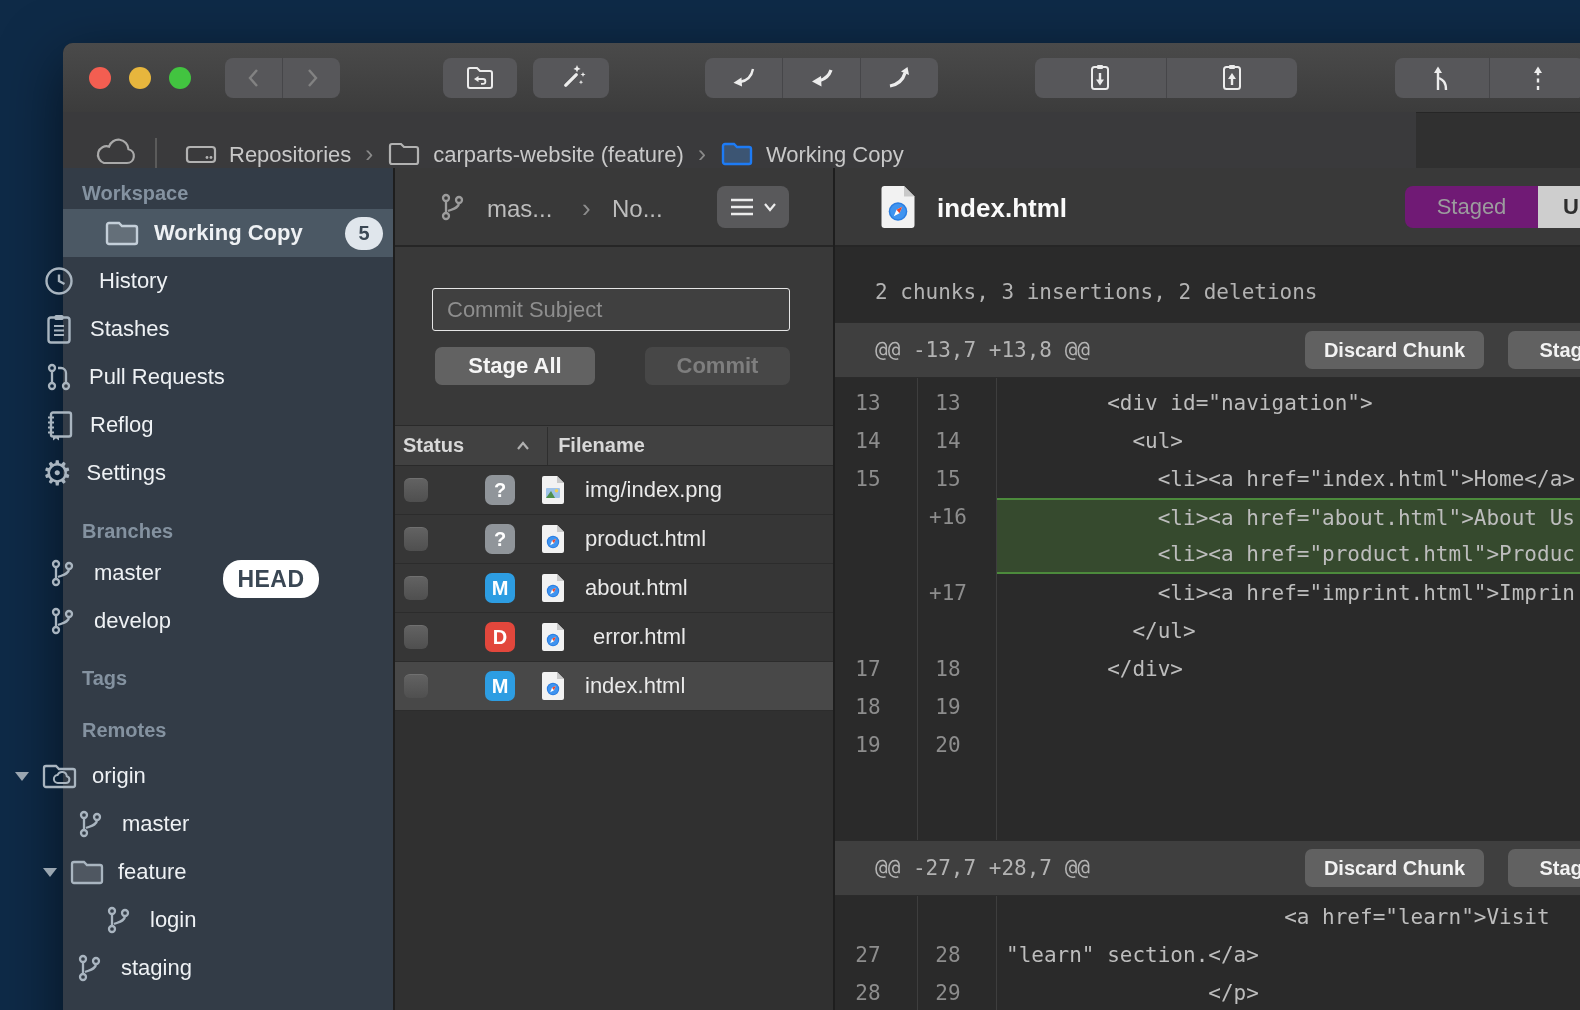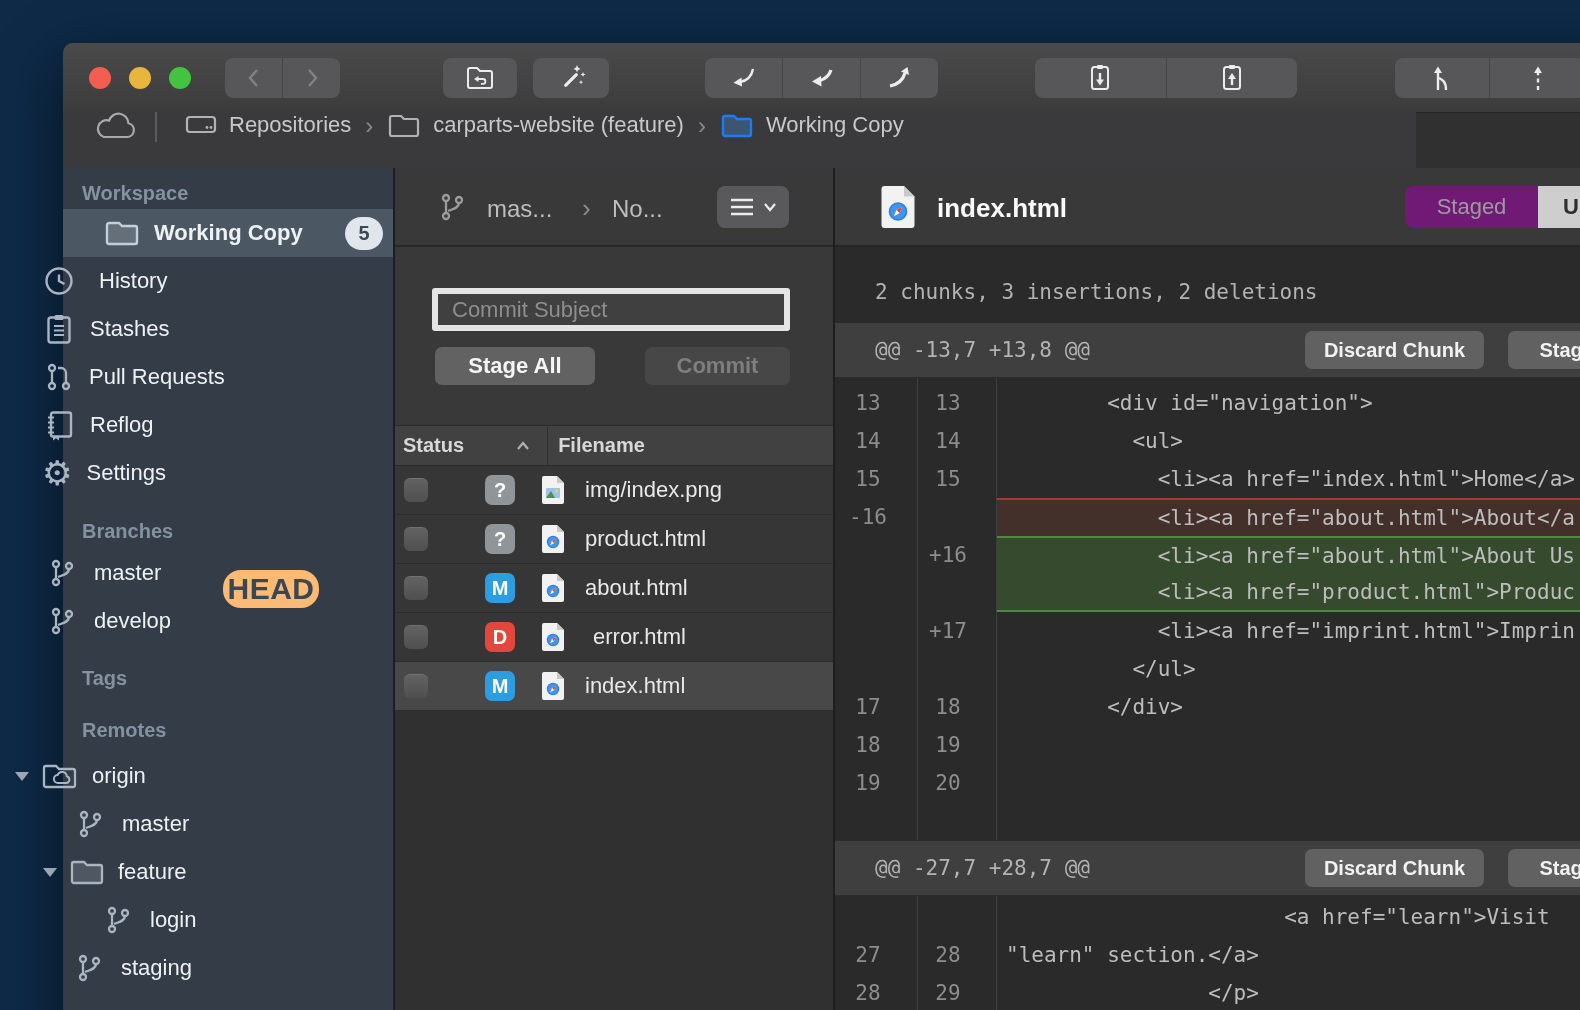--- a/index.html
+++ b/index.html
@@ -17,41 +17,41 @@
             border-radius:10px 0 0 0;border-bottom:1px solid #262626}
   .light{width:22px;height:22px;border-radius:50%;top:67px}
   .tbgroup{top:58px;height:40px;background:#57575a;border-radius:8px;
            display:flex;align-items:center;overflow:hidden}
   .tbseg{height:40px;display:flex;align-items:center;justify-content:center;color:#ececec}
   .tbseg + .tbseg{border-left:1px solid #464649}
   .dim{color:#828282}
 
   
   #breadcrumb{left:63px;top:112px;width:1353px;height:56px;background:#3a3a3c;
-              border-bottom:2px solid #242424;display:flex;align-items:flex-start;
+              border-bottom:2px solid #242424;display:flex;align-items:flex-end;
               color:#c8c8c8;font-size:22px}
   .crumb-chev{color:#8a8a8a;font-size:24px;margin:0 14px}
   .vsep{width:2px;height:30px;background:#5b5b5b;margin:0 0 0 18px}
 
   
   #sidebar{left:63px;top:168px;width:330px;height:842px;background:#333c47}
   .sec-h{position:absolute;left:19px;font-size:20px;font-weight:700;color:#8492a0}
   .side-row{position:absolute;left:0;width:330px;height:48px;display:flex;
             align-items:center;color:#eef1f4;font-size:22px}
   .side-row.sel{background:#4b5864}
   .side-ic{color:#a9b5c0;flex:0 0 auto}
   .pill{border-radius:18px;font-weight:700;display:flex;align-items:center;
         justify-content:center;color:#3a4754}
 
   
   #middle{left:395px;top:168px;width:438px;height:842px;background:#303030}
   #mid-top{left:395px;top:168px;width:438px;height:257px;background:#393939}
   #mid-topbar{left:395px;top:168px;width:438px;height:77px;border-bottom:2px solid #262626}
   #subject{left:432px;top:288px;width:358px;height:43px;background:#404040;
-           border:6px solid #e5e5e5;border-radius:3px;color:#e8e8e8;font-size:22px;
+           border:1px solid #e5e5e5;border-radius:3px;color:#e8e8e8;font-size:22px;
            padding:0 14px;box-sizing:border-box;font-family:"Liberation Sans",sans-serif}
   #subject::placeholder{color:#8e8e8e}
   .btn{border-radius:7px;display:flex;align-items:center;justify-content:center;
        font-size:22px;font-weight:600}
   #filehdr{left:395px;top:425px;width:438px;height:39px;background:#414141;
            border-top:1px solid #2a2a2a;border-bottom:1px solid #2a2a2a;
            display:flex;align-items:center;color:#d8d8d8;font-size:20px;font-weight:700}
   #filelist{left:395px;top:466px;width:438px}
   .frow{position:relative;width:438px;height:48px;display:flex;align-items:center;
         border-bottom:1px solid #2c2c2c;background:#363636;color:#e9e9e9;font-size:22px}
@@ -314,21 +314,21 @@
   <span class="side-ic" style="margin-left:48px">
     <svg width="30" height="32" viewBox="0 0 30 32">
         <circle cx="8" cy="7" r="3" fill="none" stroke="currentColor" stroke-width="2.3"></circle>
         <circle cx="8" cy="25" r="3" fill="none" stroke="currentColor" stroke-width="2.3"></circle>
         <circle cx="21" cy="9" r="3" fill="none" stroke="currentColor" stroke-width="2.3"></circle>
         <path d="M8 10v12" stroke="currentColor" stroke-width="2.3"></path>
         <path d="M21 12c0 5-6 6-11 8" fill="none" stroke="currentColor" stroke-width="2.3"></path>
       </svg>
   </span>
   <span style="margin-left:16px">master</span>
-  <span class="pill" style="position:absolute;left:223px;top:21px;width:96px;height:38px;background:#fdba74;font-size:30px;letter-spacing:.5px">HEAD</span>
+  <span class="pill" style="position:absolute;left:223px;top:11px;width:96px;height:38px;background:#ffffff;font-size:23px;letter-spacing:.5px">HEAD</span>
 </div>
 
 <div class="abs side-row" style="top:597px">
   <span class="side-ic" style="margin-left:48px">
     <svg width="30" height="32" viewBox="0 0 30 32">
         <circle cx="8" cy="7" r="3" fill="none" stroke="currentColor" stroke-width="2.3"></circle>
         <circle cx="8" cy="25" r="3" fill="none" stroke="currentColor" stroke-width="2.3"></circle>
         <circle cx="21" cy="9" r="3" fill="none" stroke="currentColor" stroke-width="2.3"></circle>
         <path d="M8 10v12" stroke="currentColor" stroke-width="2.3"></path>
         <path d="M21 12c0 5-6 6-11 8" fill="none" stroke="currentColor" stroke-width="2.3"></path>
@@ -570,25 +570,20 @@
   <div class="dline">
       <span class="dnum o">14</span>
       <span class="dnum n">14</span>
       <span class="dcode">          &lt;ul&gt;</span>
     </div>
   <div class="dline">
       <span class="dnum o">15</span>
       <span class="dnum n">15</span>
       <span class="dcode">            &lt;li&gt;&lt;a href="index.html"&gt;Home&lt;/a&gt;</span>
     </div>
-  <div class="dline del">
-      <span class="dnum o">-16</span>
-      <span class="dnum n"></span>
-      <span class="dcode">            &lt;li&gt;&lt;a href="about.html"&gt;About&lt;/a</span>
-    </div>
   <div class="dline add addfirst">
       <span class="dnum o"></span>
       <span class="dnum n">+16</span>
       <span class="dcode">            &lt;li&gt;&lt;a href="about.html"&gt;About Us</span>
     </div>
   <div class="dline add addlast">
       <span class="dnum o"></span>
       <span class="dnum n"></span>
       <span class="dcode">            &lt;li&gt;&lt;a href="product.html"&gt;Produc</span>
     </div>

